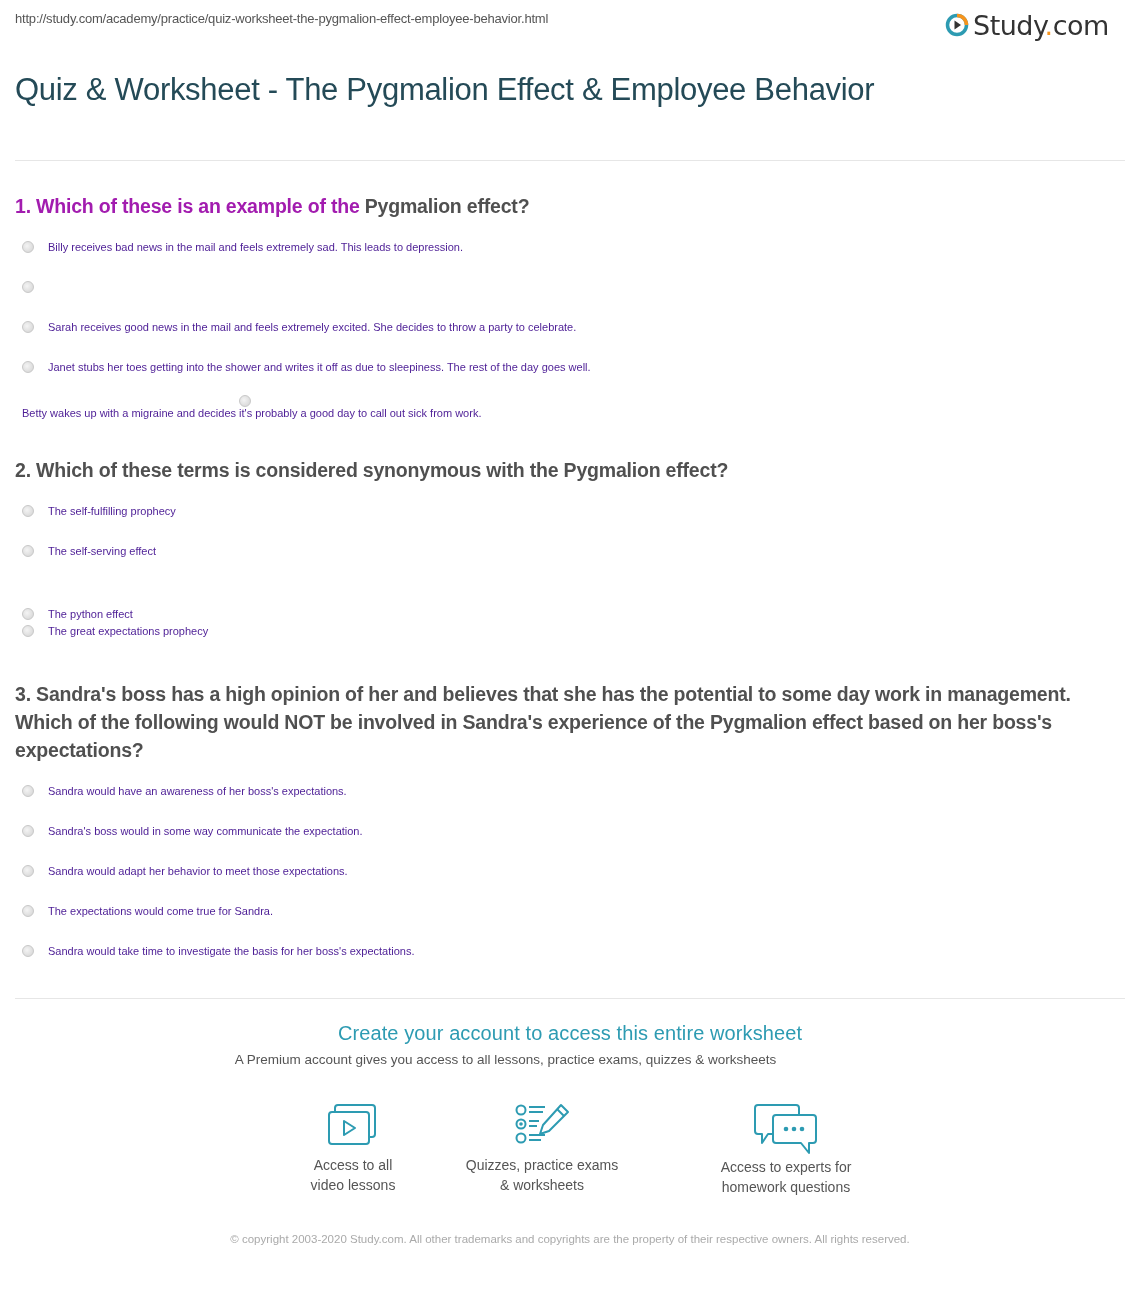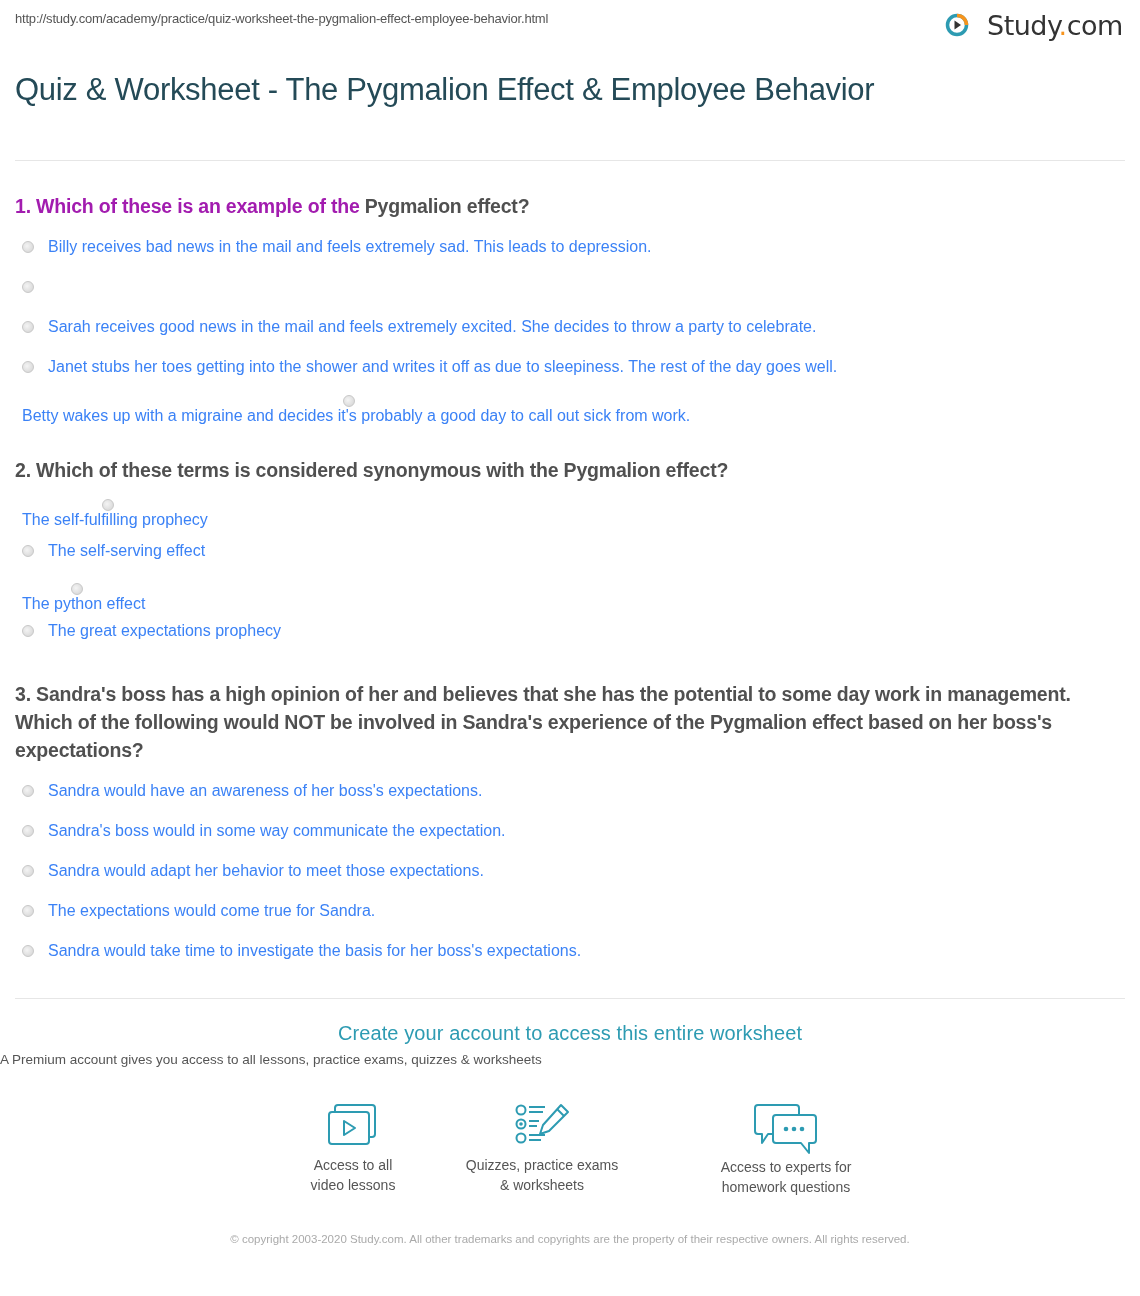--- a/index.html
+++ b/index.html
@@ -7,21 +7,21 @@
     width: 1140px; height: 1296px; position: relative; overflow: hidden;
     font-family: "Liberation Sans", "DejaVu Sans", sans-serif;
     color: #555555;
   }
   .url {
     position: absolute; left: 15px; top: 11px;
     font-size: 13px; color: #555; letter-spacing: -0.2px;
   }
   .logo {
     position: absolute; left: 945px; top: 8px; height: 34px;
-    display: flex; align-items: center; gap: 14px;
+    display: flex; align-items: center;
   }
   .logo-mark { width: 24px; height: 24px; margin-right: 4px; }
   .logo-text {
     font-family: "DejaVu Sans", sans-serif; font-size: 27px; color: #333;
     letter-spacing: -0.5px; line-height: 1;
   }
   .logo-dot { color: #f7941d; }
   .title {
     position: absolute; left: 15px; top: 70px; width: 860px;
     font-size: 31px; line-height: 39px; color: #244a57; margin: 0;
@@ -31,36 +31,36 @@
     position: absolute; left: 15px; width: 1110px; height: 1px; background: #e6e6e6;
   }
   .question {
     position: absolute; left: 15px; width: 1100px;
     font-size: 19.5px; line-height: 28px; color: #505050; font-weight: bold;
     margin: 0; letter-spacing: -0.2px;
   }
   .q1-prefix { font-weight: bold; color: #a21caf; }
   .option {
     position: absolute; left: 22px; display: flex; align-items: center;
-    font-size: 16px; color: #3b82f6; height: 24px;
+    font-size: 11px; color: #4c1d95; height: 24px;
   }
   .radio {
     width: 10px; height: 10px; border-radius: 50%;
     border: 1px solid #c8c8c8;
     background: radial-gradient(circle at 40% 40%, #f4f4f4 0%, #dcdcdc 70%);
     margin-right: 14px; flex: none;
   }
   .cta-title {
     position: absolute; left: 0; width: 1140px; top: 1022px;
     text-align: center; font-size: 20px; color: #2d9bb2; font-weight: normal;
     letter-spacing: 0.1px;
   }
   .cta-sub {
     position: absolute; left: 0; width: 1011px; top: 1052px;
-    font-size: 13.5px; color: #555;
+    text-align: center; font-size: 13.5px; color: #555;
   }
   .feature {
     position: absolute; top: 1103px; width: 200px; text-align: center;
   }
   .feature svg { display: block; margin: 0 auto; }
   .feature-label {
     margin-top: 8px; font-size: 14px; line-height: 20px; color: #555;
   }
   .footer {
     position: absolute; left: 210px; width: 720px; top: 1231px;
@@ -102,29 +102,29 @@
     <span class="radio"></span>
     <span>Janet stubs her toes getting into the shower and writes it off as due to sleepiness. The rest of the day goes well.</span>
   </div>
 <div class="option" style="top:395px;flex-direction:column;">
     <span class="radio"></span>
     <span>Betty wakes up with a migraine and decides it's probably a good day to call out sick from work.</span>
   </div>
 
 <h2 class="question" style="top:456px;">2. Which of these terms is considered synonymous with the Pygmalion effect?</h2>
 
-<div class="option" style="top:499px;flex-direction:column;">
+<div class="option" style="top:499px;">
     <span class="radio"></span>
     <span>The self-fulfilling prophecy</span>
   </div>
 <div class="option" style="top:539px;">
     <span class="radio"></span>
     <span>The self-serving effect</span>
   </div>
-<div class="option" style="top:583px;flex-direction:column;">
+<div class="option" style="top:602px;">
     <span class="radio"></span>
     <span>The python effect</span>
   </div>
 <div class="option" style="top:619px;">
     <span class="radio"></span>
     <span>The great expectations prophecy</span>
   </div>
 
 <h2 class="question" style="top:680px; width:1080px;">3. Sandra's boss has a high opinion of her and believes that she has the potential to some day work in management. Which of the following would NOT be involved in Sandra's experience of the Pygmalion effect based on her boss's expectations?</h2>
 

